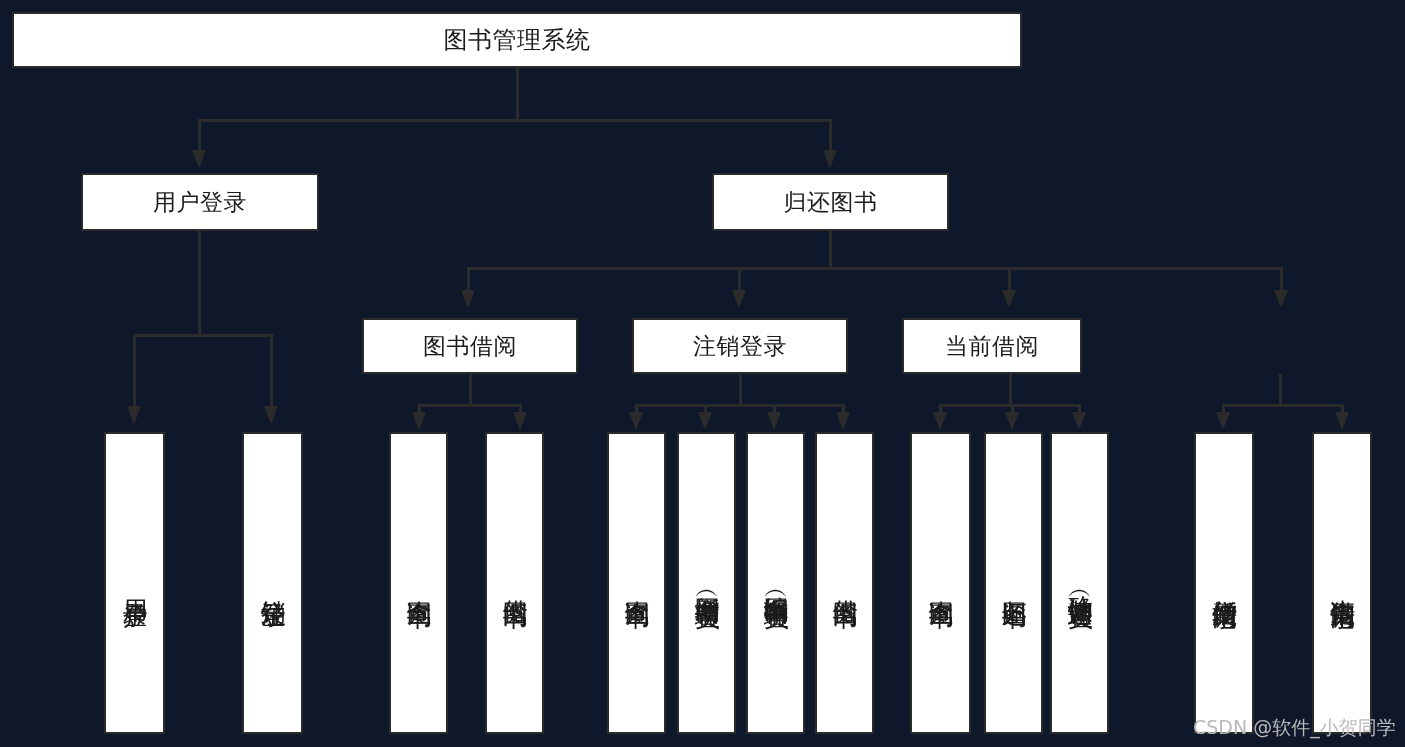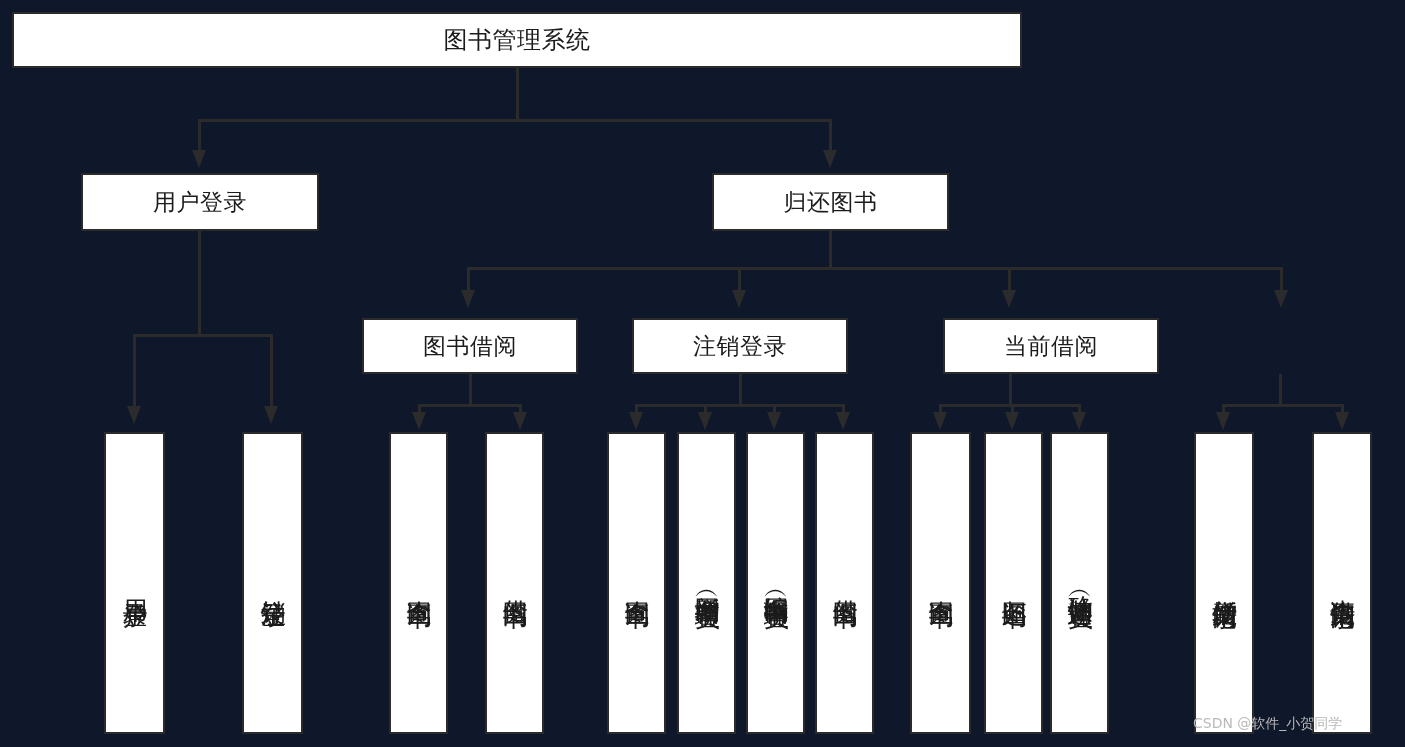--- a/index.html
+++ b/index.html
@@ -63,21 +63,21 @@
   .arrow {
     position: absolute;
     width: 0;
     height: 0;
     border-left: 7px solid transparent;
     border-right: 7px solid transparent;
     border-top: 18px solid #2b2b2b;
   }
   .watermark {
     position: absolute;
-    font-size: 14px;
+    font-size: 19px;
     color: #b9b9b9;
     white-space: nowrap;
     font-family: "DejaVu Sans", "Liberation Sans", sans-serif;
   }
 </style>
 </head>
 <body>
 
 <div id="canvas">
 
@@ -119,21 +119,21 @@
   <div class="arrow" style="left:1002px; top:290px;"></div>
   <div class="conn conn-v" style="left:1280px; top:267px; height:25px;"></div>
   <div class="arrow" style="left:1274px; top:290px;"></div>
 
   <div class="node node-h" style="left:362px; top:318px; width:216px; height:56px;">
     <span>图书借阅</span>
   </div>
   <div class="node node-h" style="left:632px; top:318px; width:216px; height:56px;">
     <span>注销登录</span>
   </div>
-  <div class="node node-h" style="left:943px; top:318px; width:216px; height:56px;">
+  <div class="node node-h" style="left:902px; top:318px; width:180px; height:56px;">
     <span>当前借阅</span>
   </div>
 
   <div class="conn conn-v" style="left:469px; top:374px; height:32px;"></div>
   <div class="conn conn-h" style="left:418px; top:404px; width:103px;"></div>
   <div class="conn conn-v" style="left:418px; top:404px; height:10px;"></div>
   <div class="arrow" style="left:412px; top:412px;"></div>
   <div class="conn conn-v" style="left:519px; top:404px; height:10px;"></div>
   <div class="arrow" style="left:513px; top:412px;"></div>
 

